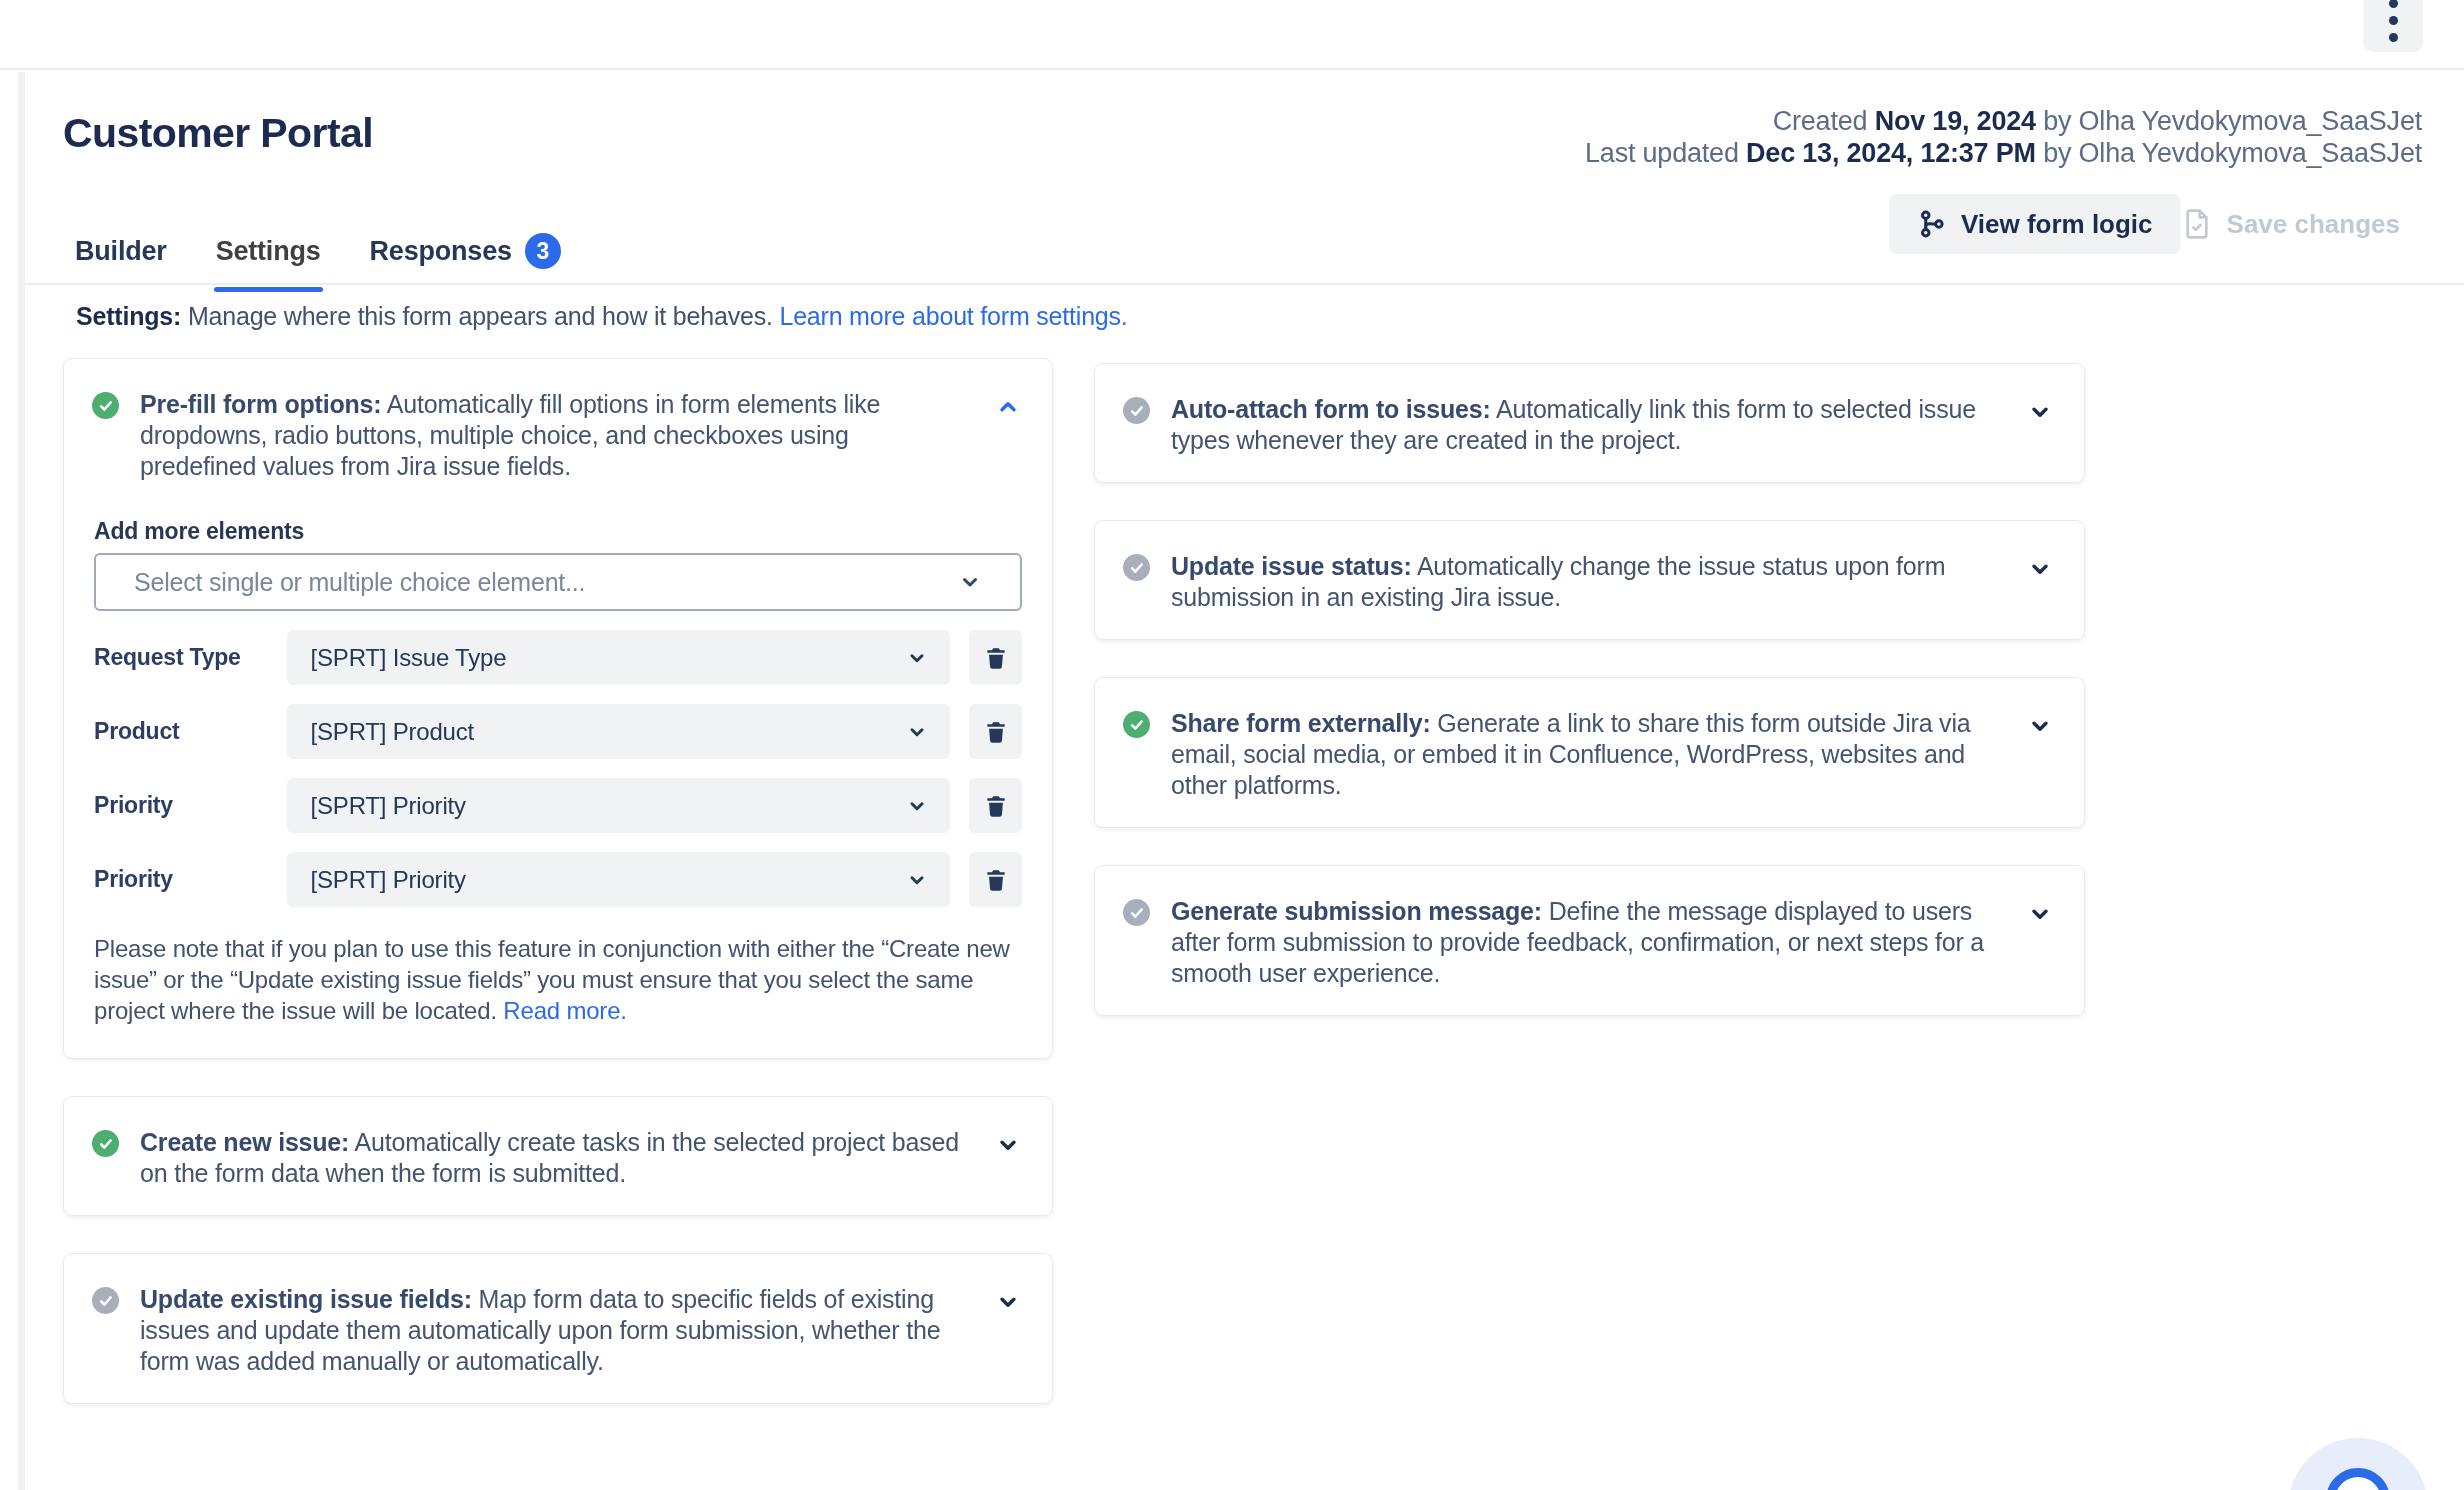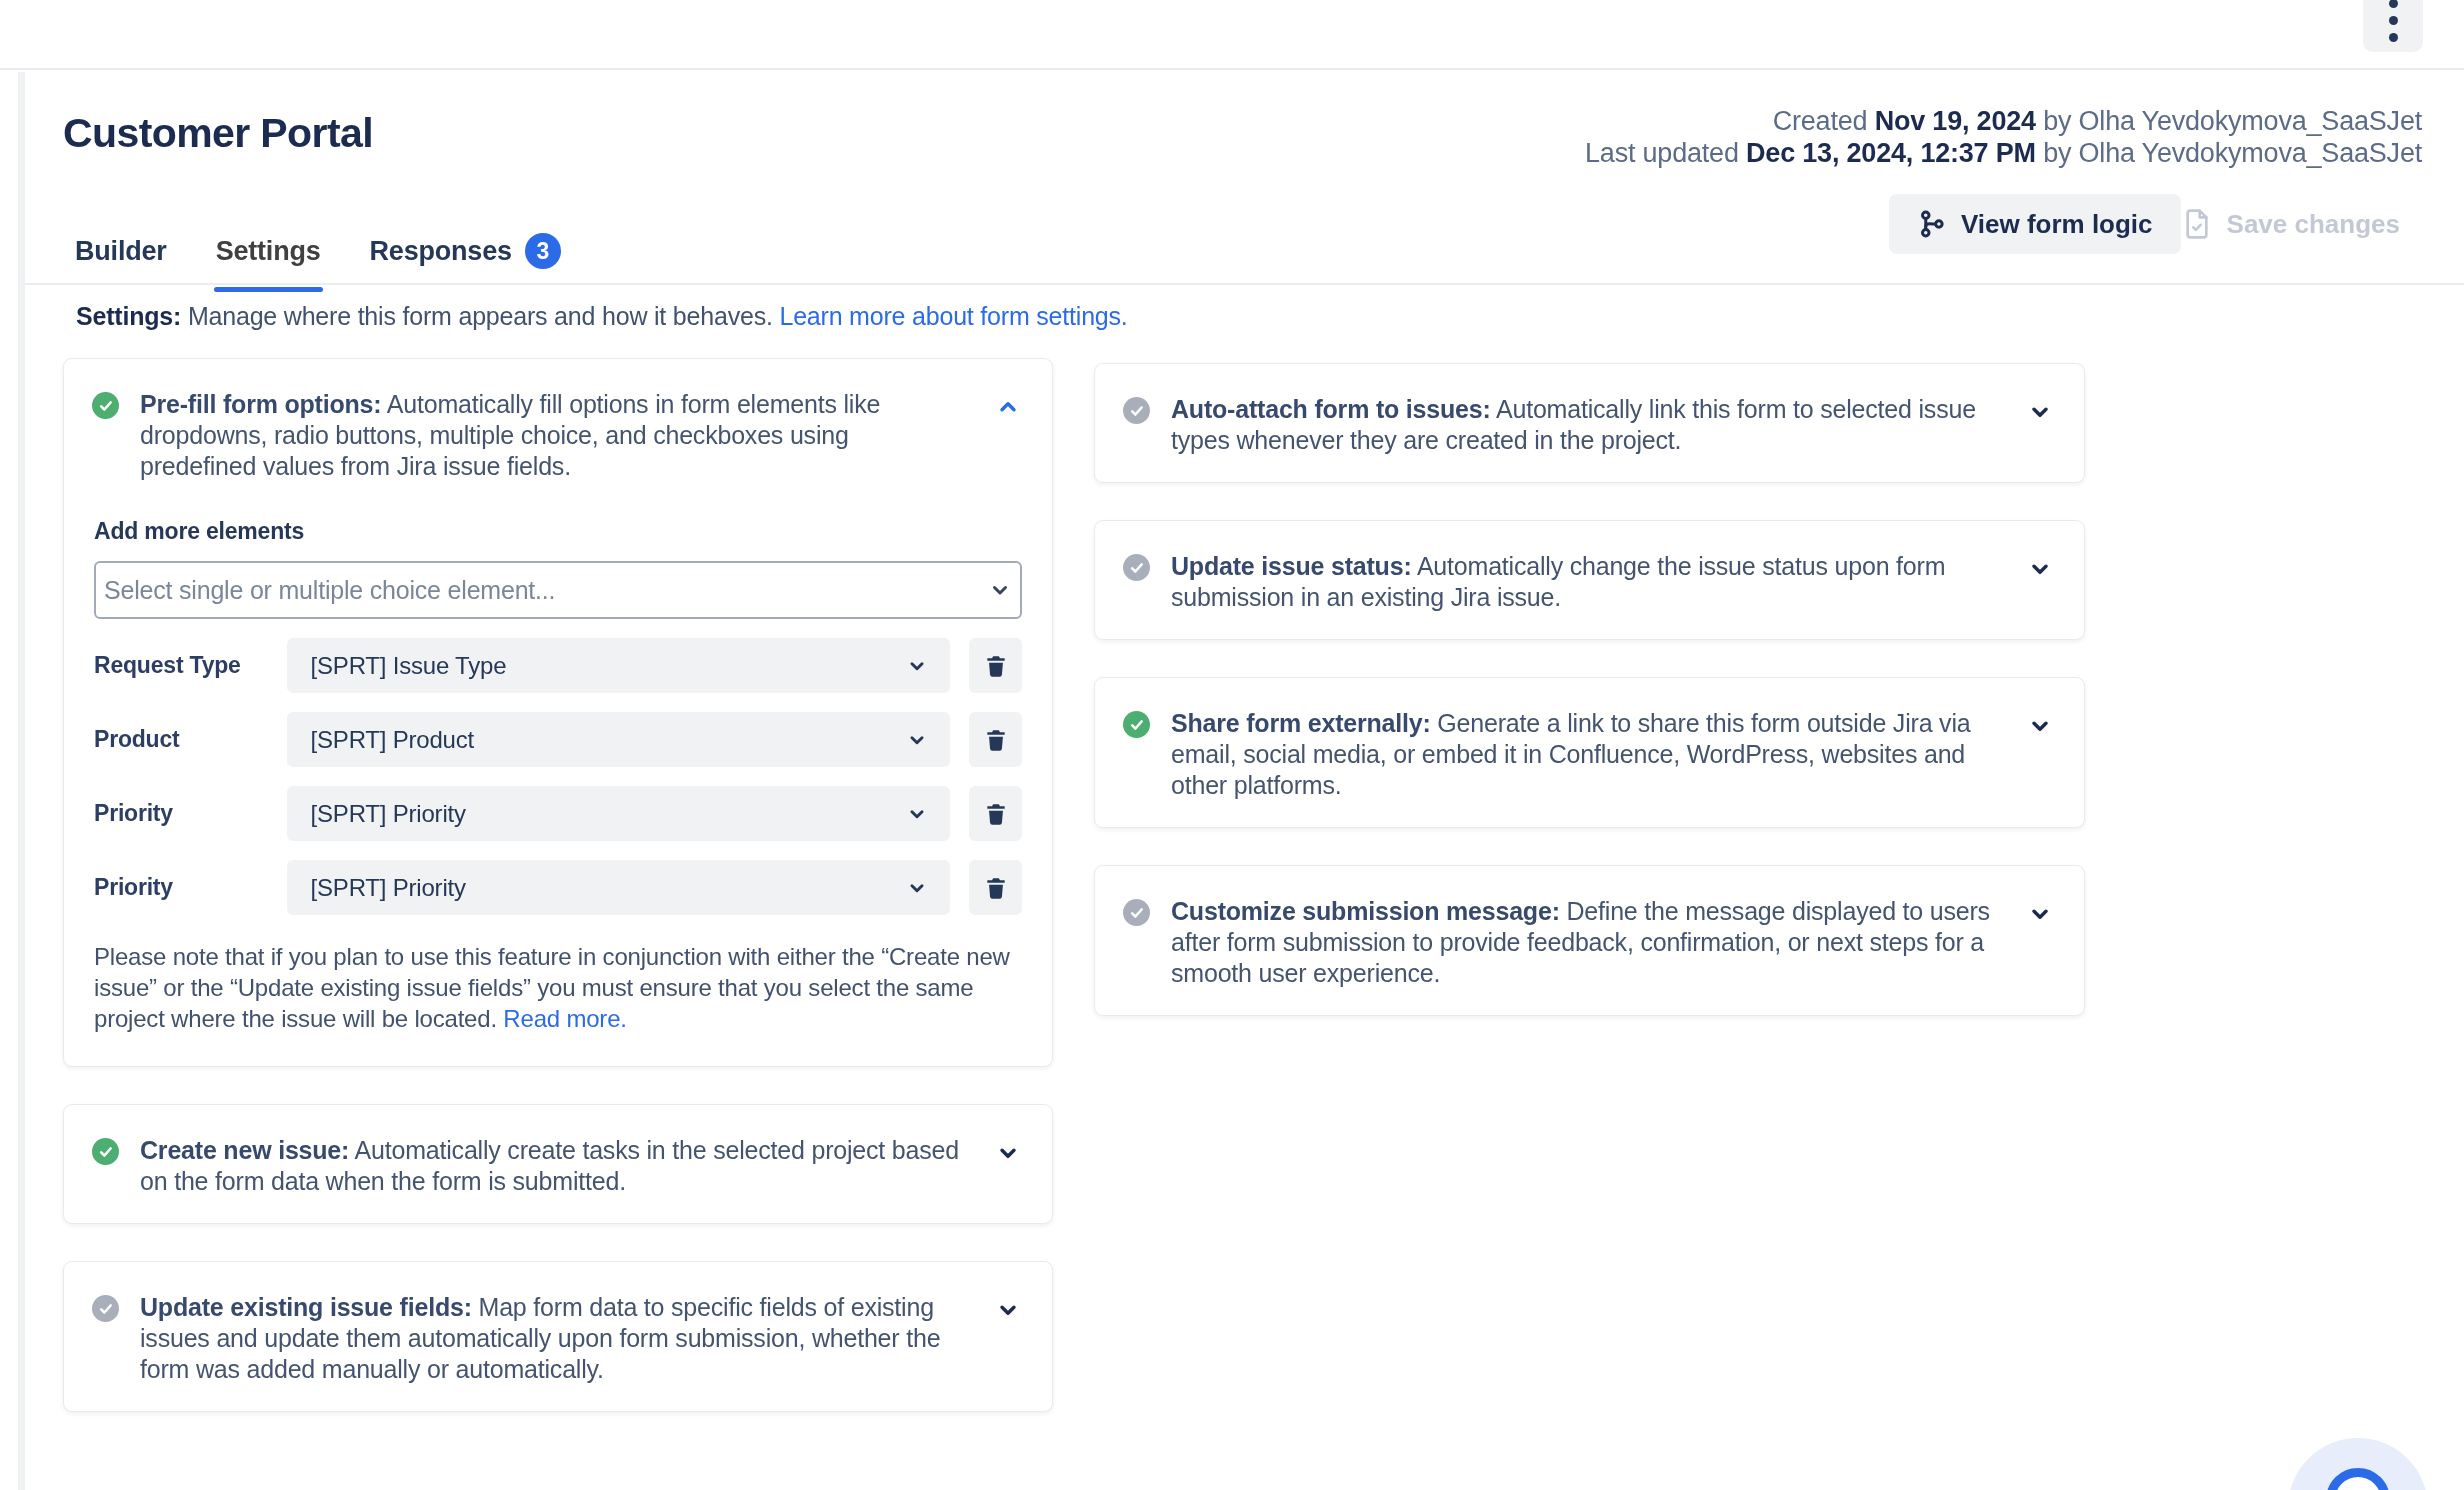--- a/index.html
+++ b/index.html
@@ -51,22 +51,22 @@
   .check.on  { background:#4cae70; }
   .check.off { background:#a9afba; }
   .card-text { flex:1 1 auto; font-size:25px; line-height:31px; color:#44546f; padding-right:8px; }
   .card-text b { color:#374a6e; font-weight:700; }
   .chev-btn { flex:0 0 auto; width:36px; height:36px; border:none; background:transparent; cursor:pointer; margin-top:0;
     display:flex; align-items:center; justify-content:center; }
 
   
   .prefill-body { padding:0 30px 32px 30px; }
   .field-label { font-size:23px; font-weight:700; color:#253858; margin-top:10px; }
-  .select-box { margin-top:16px; height:58px; border:2px solid #a2aaba; border-radius:6px; display:flex; align-items:center;
-    padding:0 8px; font-size:25px; color:#7a8699; cursor:pointer; justify-content:space-between; background:#fff;gap:44px; }
+  .select-box { margin-top:8px; height:58px; border:2px solid #a2aaba; border-radius:6px; display:flex; align-items:center;
+    padding:0 38px; font-size:25px; color:#7a8699; cursor:pointer; justify-content:space-between; background:#fff;gap:44px; }
   .map-row { display:flex; align-items:center; margin-top:19px; }
   .map-row .row-label { width:193px; font-size:23px; font-weight:700; color:#2c3e63; }
   .dd { height:55px; width:665px; background:#f1f2f4; border-radius:6px; display:flex; align-items:center;
     justify-content:space-between; padding:0 22px 0 24px; font-size:24px; font-weight:500; color:#253858; cursor:pointer; }
   .trash-btn { width:53px; height:55px; margin-left:19px; background:#f1f2f4; border:none; border-radius:6px;
     display:flex; align-items:center; justify-content:center; cursor:pointer; }
   .note { margin-top:26px; font-size:24px; line-height:31px; color:#42526e; max-width:930px; }
   .btn-row { margin-top:22px; display:flex; align-items:center; }
   .btn-reset { display:flex; align-items:center; gap:13px; height:55px; padding:0 26px; background:#f1f2f4; border:none;
     border-radius:6px; font-size:25px; font-weight:700; color:#1c2b50; cursor:pointer; font-family:inherit; }
@@ -337,21 +337,21 @@
   </section>
 
   <section class="card">
     <div class="card-head">
       <span class="check off">
         <svg width="16" height="16" viewBox="0 0 16 16" fill="none" stroke="#fff" stroke-width="2.6" stroke-linecap="round" stroke-linejoin="round">
             <path d="M3.2 8.4l3.2 3.1 6.2-7"></path>
           </svg>
       </span>
       <p class="card-text">
-        <b>Customize submission message:</b><span> Define the message displayed to users after form submission to provide feedback, confirmation, or next steps for a smooth user experience.</span>
+        <b>Generate submission message:</b><span> Define the message displayed to users after form submission to provide feedback, confirmation, or next steps for a smooth user experience.</span>
       </p>
       <button class="chev-btn">
         <svg width="26" height="26" viewBox="0 0 24 24" fill="none" stroke="#1c2b50" stroke-width="3.2" stroke-linecap="round" stroke-linejoin="round">
             <path d="M6.5 9.5L12 15l5.5-5.5"></path>
           </svg>
       </button>
     </div>
   </section>
 </div>
 

